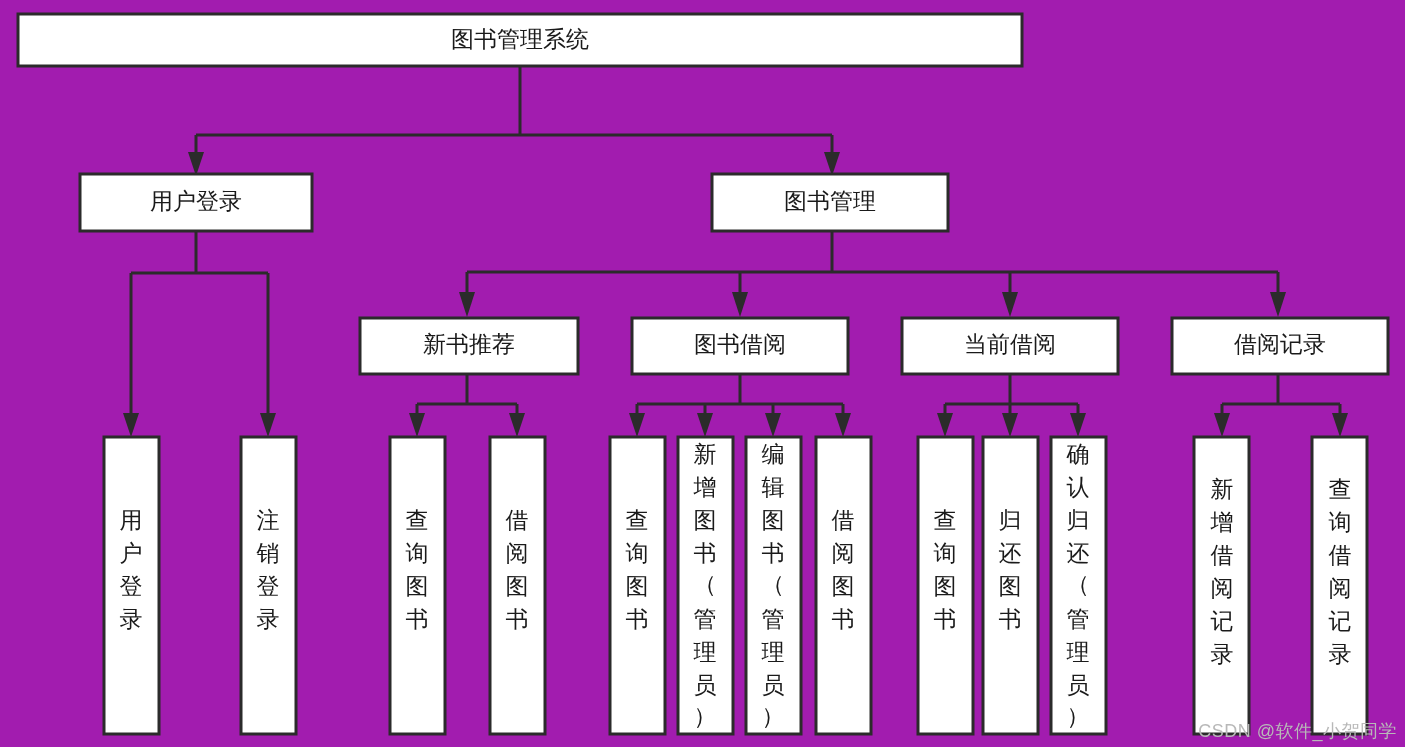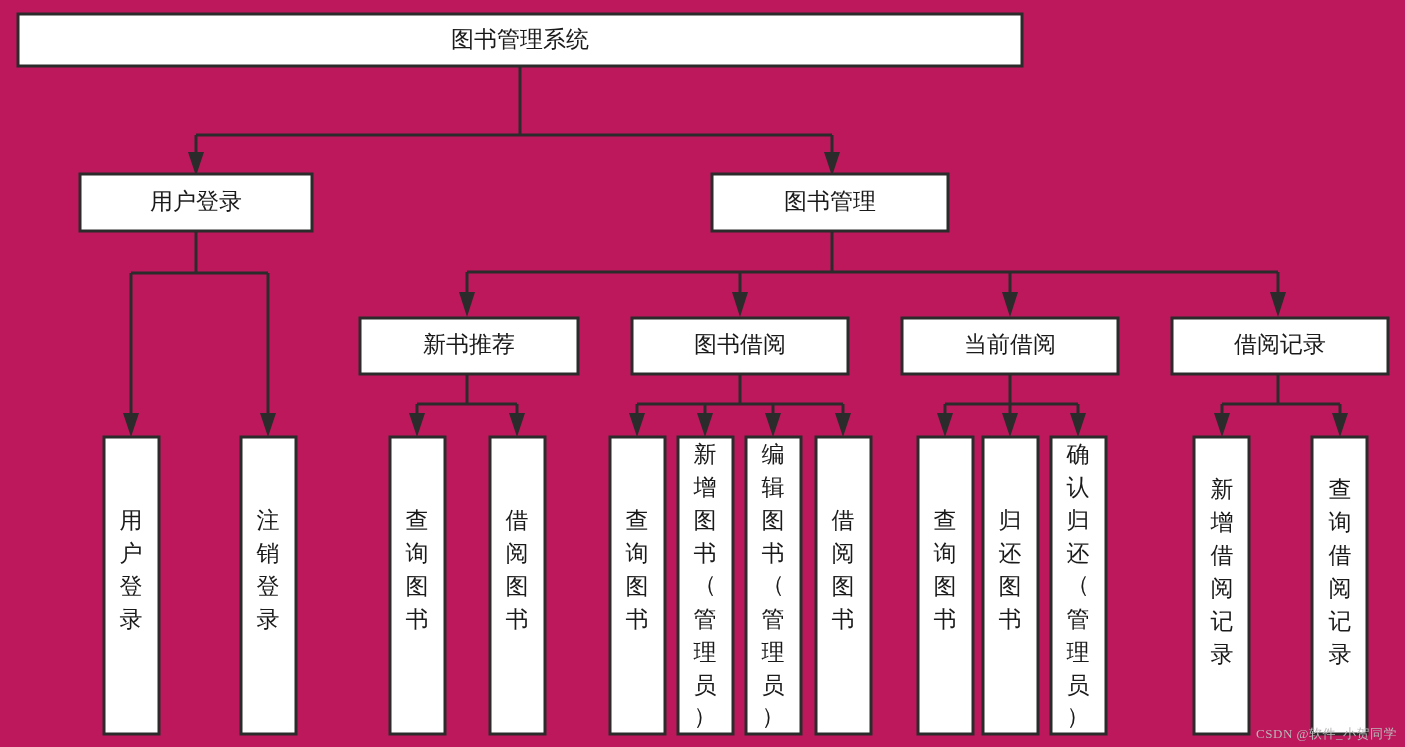--- a/index.html
+++ b/index.html
@@ -10,21 +10,21 @@
   body {
     width: 1405px;
     height: 747px;
     overflow: hidden;
     font-family: "Liberation Sans", "DejaVu Sans", sans-serif;
   }
   #chart-root {
     position: relative;
     width: 1405px;
     height: 747px;
-    background: #be185d;
+    background: #a21caf;
   }
   svg#flow {
     position: absolute;
     left: 0;
     top: 0;
     width: 1405px;
     height: 747px;
     display: block;
   }
   .node-box {
@@ -54,22 +54,22 @@
     font-family: "Liberation Sans", "DejaVu Sans", sans-serif;
     font-size: 23px;
     fill: #1a1a1a;
     text-anchor: middle;
     white-space: pre;
   }
   .watermark {
     position: absolute;
     right: 8px;
     bottom: 4px;
-    font-family: Liberation Serif, serif;
-    font-size: 13px;
+    font-family: Liberation Sans, sans-serif;
+    font-size: 18px;
     color: #b8b8b8;
     letter-spacing: 0.5px;
     user-select: none;
     pointer-events: none;
   }
 </style>
 </head>
 <body>
 
 <div id="chart-root">

